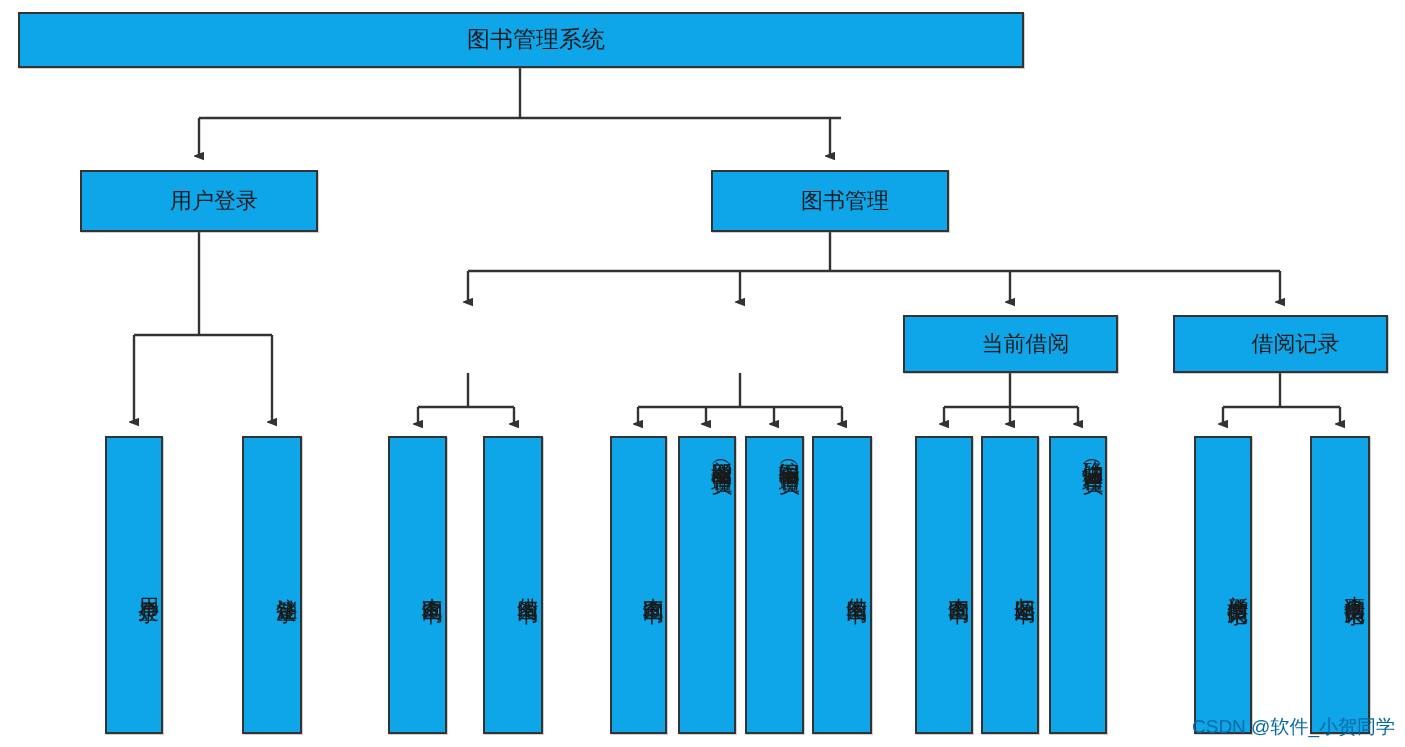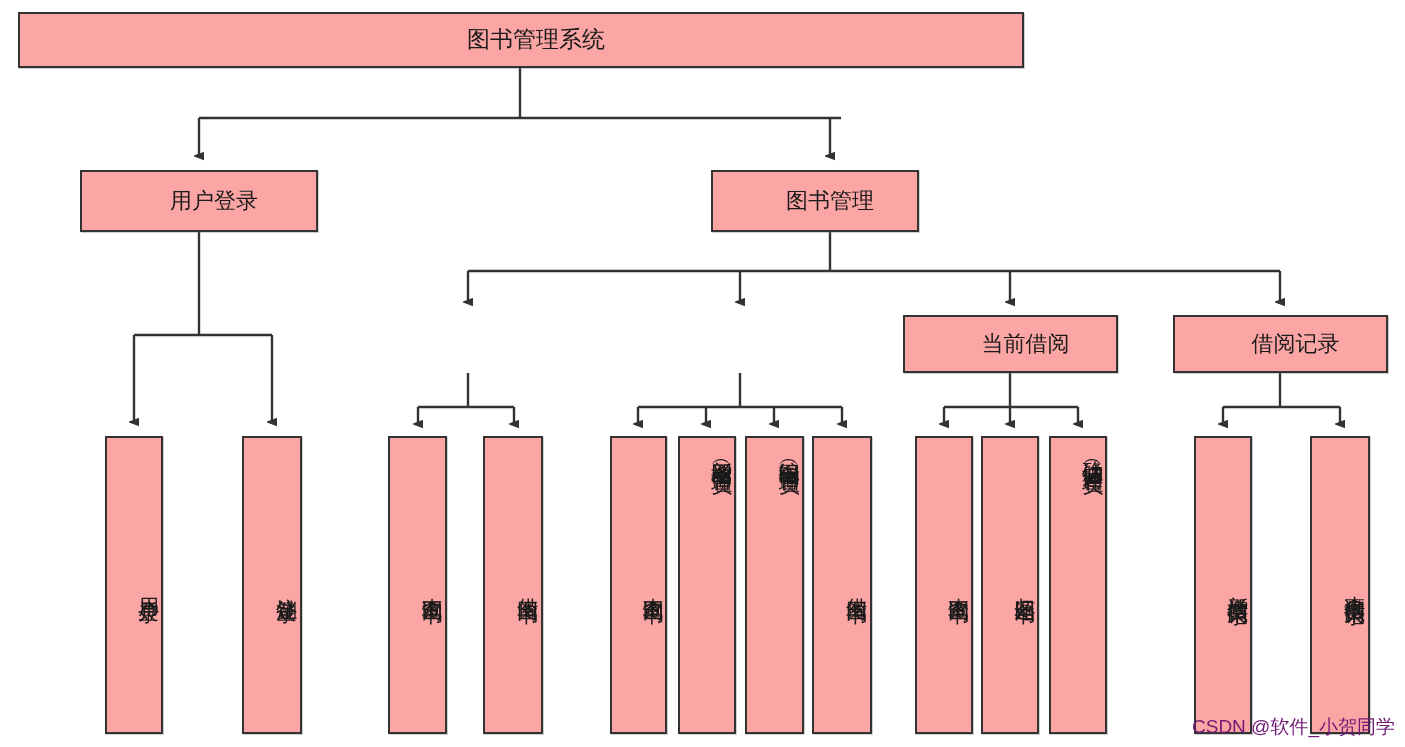--- a/index.html
+++ b/index.html
@@ -21,21 +21,21 @@
     position: absolute;
     left: 0;
     top: 0;
     width: 1405px;
     height: 747px;
   }
   .node-box {
     position: absolute;
     box-sizing: border-box;
     border: 2px solid #333333;
-    background: #fca5a5;
+    background: #0ea5e9;
     display: flex;
     align-items: center;
     justify-content: center;
     box-shadow: 1px 1px 0 rgba(120,120,120,0.35);
     padding-left: 30px;
   }
   .node-label {
     font-family: "Liberation Sans", "DejaVu Sans", sans-serif;
     color: #1a1a1a;
     line-height: 1.12;
@@ -53,21 +53,21 @@
     white-space: nowrap;
   }
   .leaf {
     align-items: flex-start;
     padding-top: 6px;
   }
   .leaf.centered { align-items: center; padding-top: 0; }
   .watermark {
     position: absolute;
     font-size: 19px;
-    color: #701a75;
+    color: #0369a1;
     white-space: nowrap;
     font-family: "Liberation Sans", "DejaVu Sans", sans-serif;
   }
 </style>
 </head>
 <body>
 
 <div id="canvas">
 
   <svg class="diagram" viewBox="0 0 1405 747">
@@ -120,21 +120,21 @@
     </g>
   </svg>
 
   <div class="node-box lvl0" style="left:18px; top:12px; width:1006px; height:56px;">
     <span class="node-label">图书管理系统</span>
   </div>
 
   <div class="node-box lvl1" style="left:80px; top:170px; width:238px; height:62px;">
     <span class="node-label">用户登录</span>
   </div>
-  <div class="node-box lvl1" style="left:711px; top:170px; width:208px; height:62px;">
+  <div class="node-box lvl1" style="left:711px; top:170px; width:238px; height:62px;">
     <span class="node-label">图书管理</span>
   </div>
 
   <div class="node-box lvl2" style="left:903px; top:315px; width:215px; height:58px;">
     <span class="node-label">当前借阅</span>
   </div>
   <div class="node-box lvl2" style="left:1173px; top:315px; width:215px; height:58px;">
     <span class="node-label">借阅记录</span>
   </div>
 

